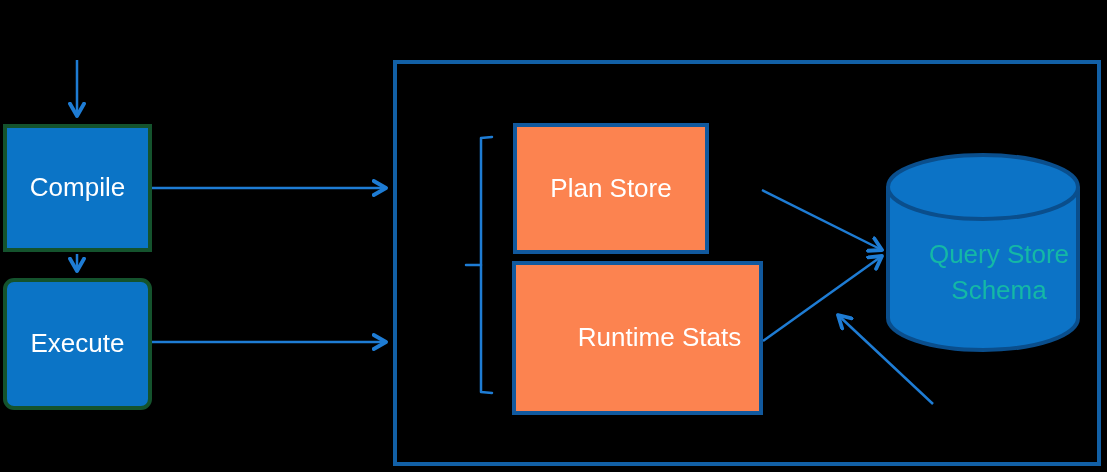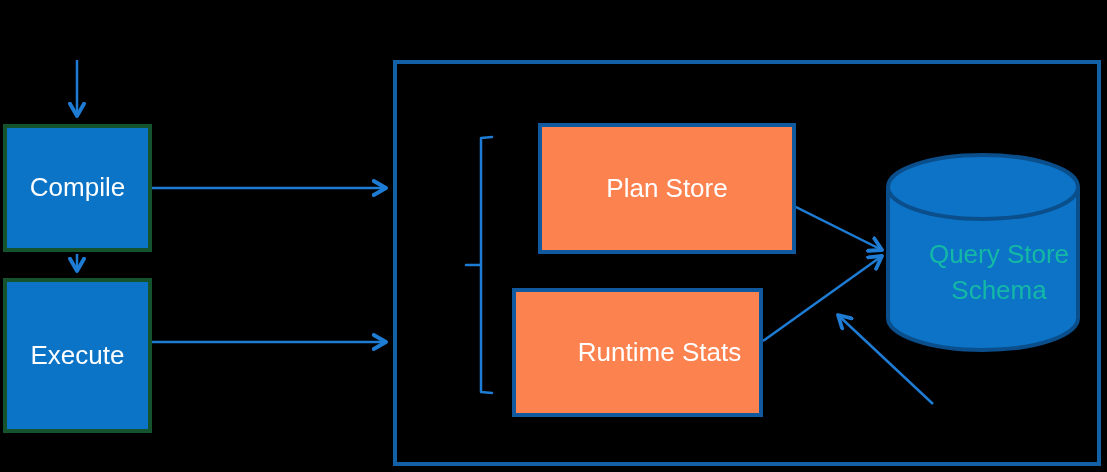--- a/index.html
+++ b/index.html
@@ -35,23 +35,23 @@
   }
   .node.blue {
     background: #0B74C6;
     border: 4px solid #14532d;
   }
   .node.orange {
     background: #FC8350;
     border: 4px solid #11599E;
   }
   #compile      { left: 3px;   top: 124px; width: 149px; height: 128px; }
-  #execute      { left: 3px;   top: 278px; width: 149px; height: 155px; }
-  #plan-store   { left: 538px; top: 123px; width: 258px; height: 131px; }
-  #runtime-stats{ left: 512px; top: 288px; width: 251px; height: 129px; padding-left: 44px; }
+  #execute      { left: 3px;   top: 278px; width: 149px; height: 132px; border-radius: 11px; }
+  #plan-store   { left: 513px; top: 123px; width: 196px; height: 131px; }
+  #runtime-stats{ left: 512px; top: 261px; width: 251px; height: 154px; padding-left: 44px; }
   #container-rect {
     position: absolute;
     left: 393px;
     top: 60px;
     width: 708px;
     height: 406px;
     box-sizing: border-box;
     border: 4px solid #1260A6;
     background: transparent;
   }

